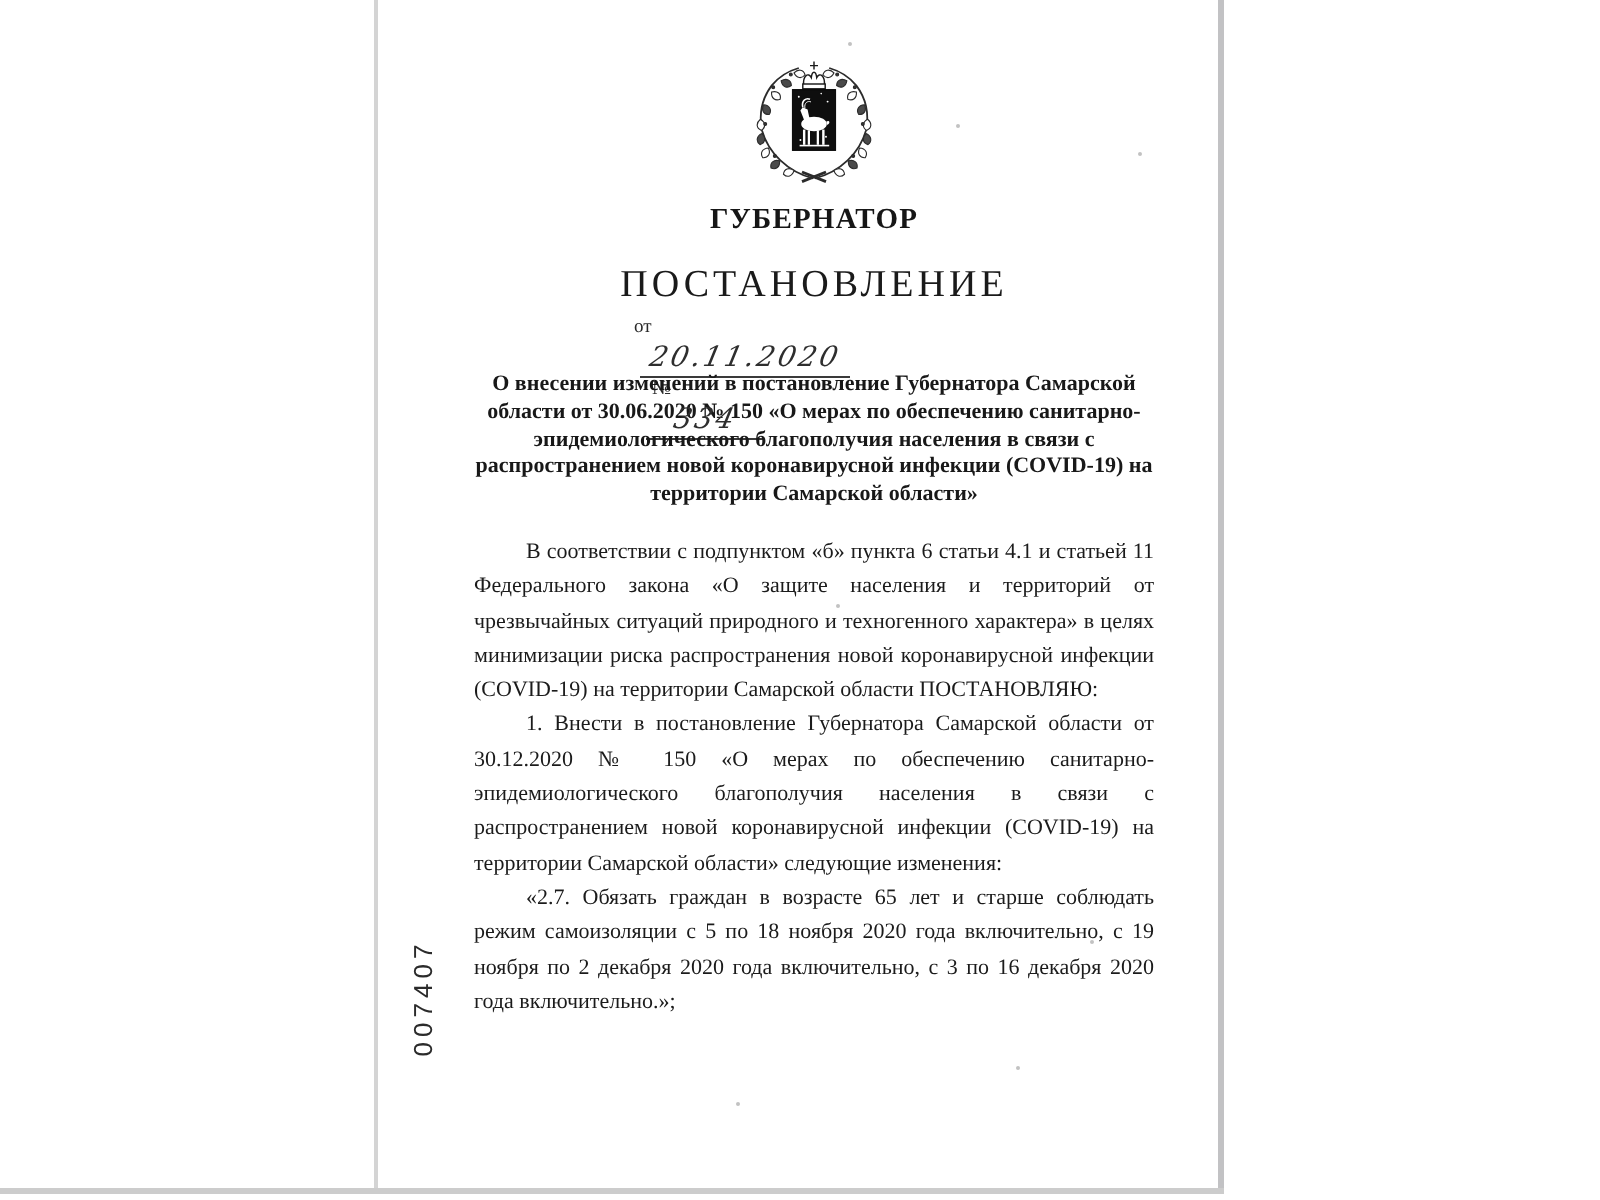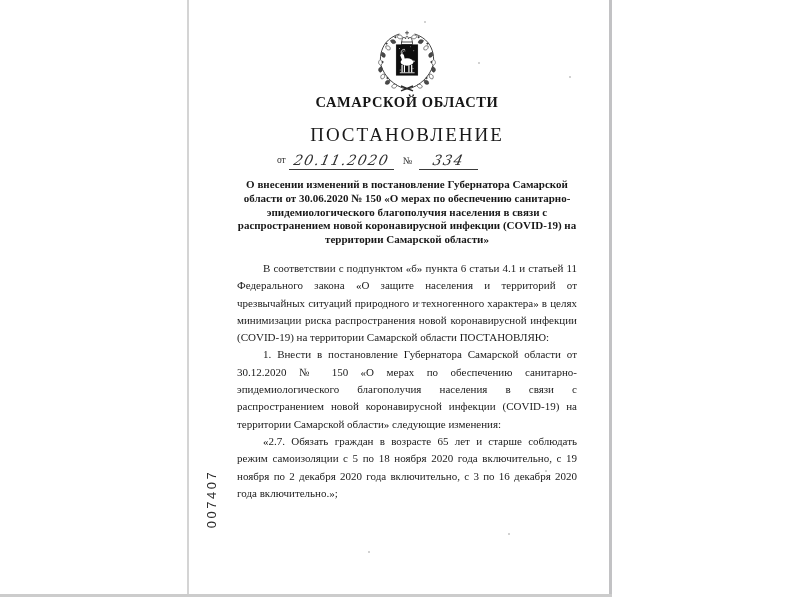--- a/index.html
+++ b/index.html
@@ -30,23 +30,23 @@
     font-size: 14.5px; line-height: 17px; letter-spacing: 0.6px;
     color: #161616;
   }
   .gov-line1 { margin-top: 8px; }
   .doc-type {
     margin-top: 13px; text-align: center;
     font-size: 19px; line-height: 21px; letter-spacing: 2px;
     font-weight: normal; color: #1a1a1a;
   }
   .date-line {
-    margin: 6px 0 0 40px; height: 20px;
-    display: flex; align-items: center;
-    font-size: 9.5px; color: #2a2a2a; white-space: nowrap;
+    margin: 6px 0 0 80px; height: 20px;
+    display: flex; align-items: flex-start;
+    font-size: 9.5px; color: #2a2a2a; white-space: nowrap; flex-direction: column;
   }
   .date-line .small { padding-bottom: 2px; }
   .uline {
     display: inline-block; border-bottom: 1.4px solid #3a3a3a;
     padding: 0 5px 1px 5px; margin-left: 3px;
   }
   .uline.num { padding: 0 14px 1px 14px; margin-left: 6px; }
   .hw {
     display: inline-block;
     font-family: "DejaVu Serif", serif;
@@ -158,21 +158,21 @@
         <path d="M46.8,30 C46.3,26.8 48.6,25.3 50.6,26.2" stroke="#fff" stroke-width="0.6" fill="none"></path>
         <rect x="45.6" y="43.5" width="1.5" height="9.5"></rect>
         <rect x="48.6" y="44" width="1.4" height="9"></rect>
         <rect x="54.2" y="44" width="1.4" height="9"></rect>
         <rect x="57.6" y="43.5" width="1.5" height="9.5"></rect>
         <path d="M60.2,38.5 C62.2,37.3 63,39.5 60.8,40.6 Z"></path>
         <rect x="43.5" y="53" width="18.5" height="1"></rect>
       </g>
     </svg>
 
-    <div class="gov-line">САМАРСКОЙ ОБЛАСТИ</div>
+    <div class="gov-line gov-line1">ГУБЕРНАТОР</div>
 
     <div class="doc-type">ПОСТАНОВЛЕНИЕ</div>
 
     <div class="date-line">
       <span class="small">от</span>
       <span class="uline"><span class="hw">20.11.2020</span></span>
       <span class="small num-sign">№</span>
       <span class="uline num"><span class="hw">334</span></span>
     </div>
 

